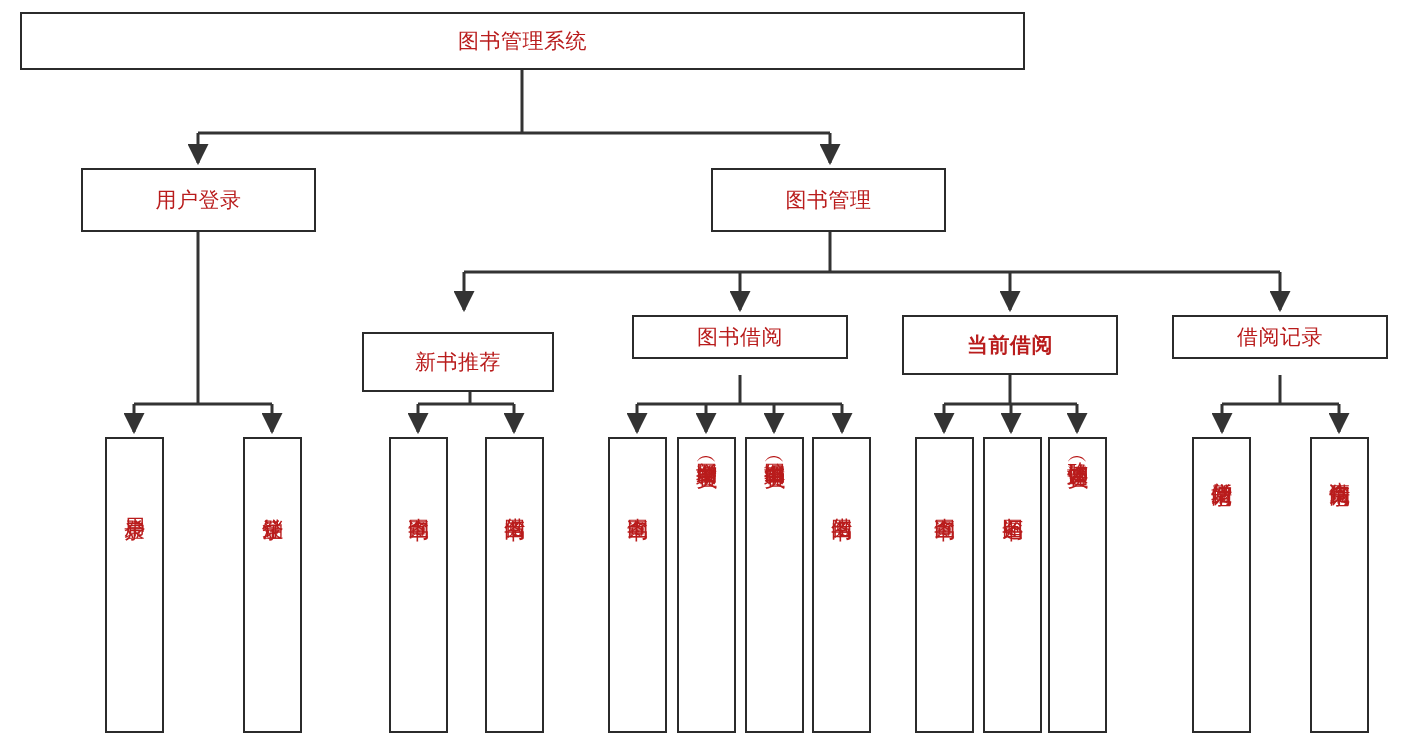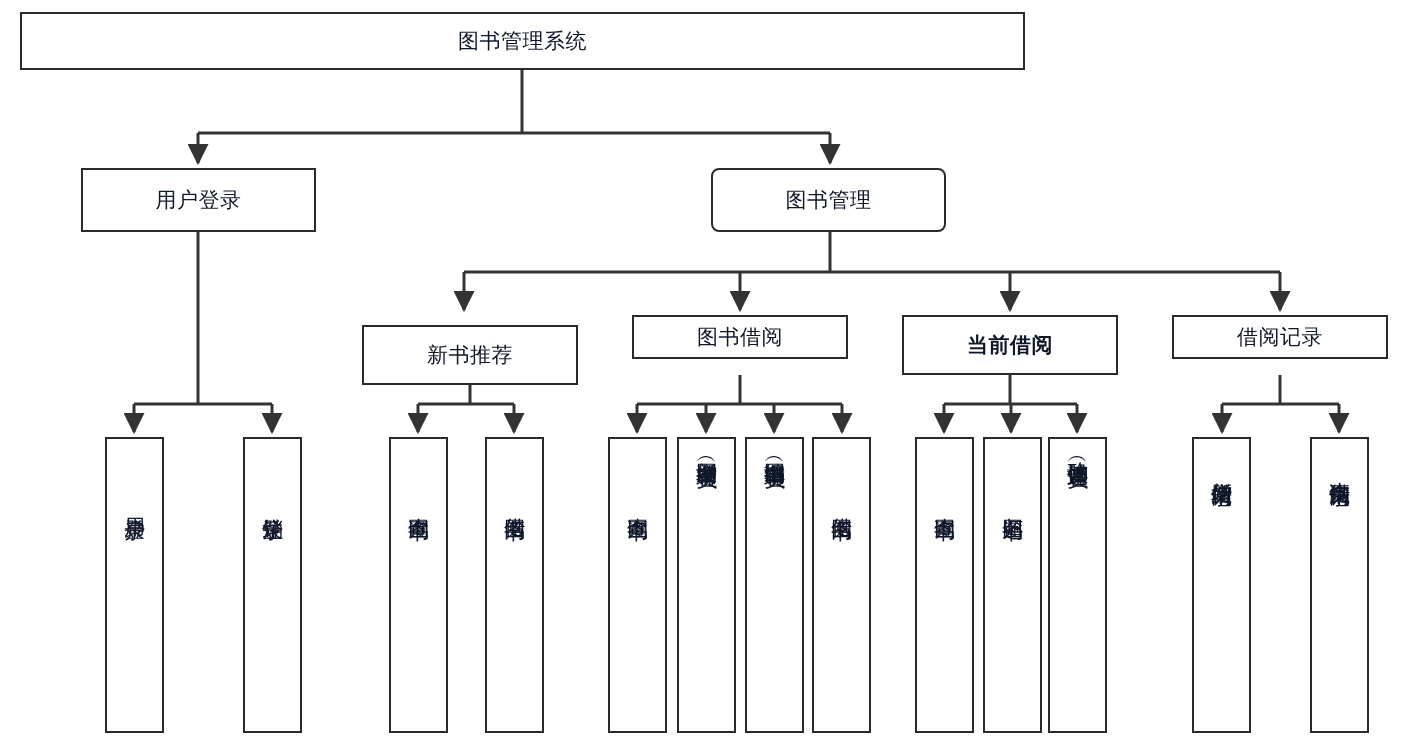--- a/index.html
+++ b/index.html
@@ -29,21 +29,21 @@
     position: absolute;
     box-sizing: border-box;
     background: #ffffff;
     border: 2px solid #2b2b2b;
     display: flex;
     align-items: center;
     justify-content: center;
     overflow: hidden;
   }
   .node-label {
-    color: #0f172a;
+    color: #b91c1c;
     text-align: left;
     line-height: 1.18;
     letter-spacing: 0.5px;
     white-space: pre;
   }
   .node-root .node-label {
     font-size: 21px;
   }
   .node-l2 .node-label {
     font-size: 21px;
@@ -136,25 +136,25 @@
     </g>
   </svg>
 
   <div class="node-box node-root" style="left:20px; top:12px; width:1005px; height:58px;">
     <span class="node-label">图书管理系统</span>
   </div>
 
   <div class="node-box node-l2" style="left:81px; top:168px; width:235px; height:64px;">
     <span class="node-label">用户登录</span>
   </div>
-  <div class="node-box node-l2" style="left:711px; top:168px; width:235px; height:64px;border-radius:8px;">
+  <div class="node-box node-l2" style="left:711px; top:168px; width:235px; height:64px;">
     <span class="node-label">图书管理</span>
   </div>
 
-  <div class="node-box node-l3" style="left:362px; top:325px; width:216px; height:60px;">
+  <div class="node-box node-l3" style="left:362px; top:332px; width:192px; height:60px;">
     <span class="node-label">新书推荐</span>
   </div>
   <div class="node-box node-l3" style="left:632px; top:315px; width:216px; height:44px;">
     <span class="node-label">图书借阅</span>
   </div>
   <div class="node-box node-l3" style="left:902px; top:315px; width:216px; height:60px;font-weight:bold;">
     <span class="node-label">当前借阅</span>
   </div>
   <div class="node-box node-l3" style="left:1172px; top:315px; width:216px; height:44px;">
     <span class="node-label">借阅记录</span>

